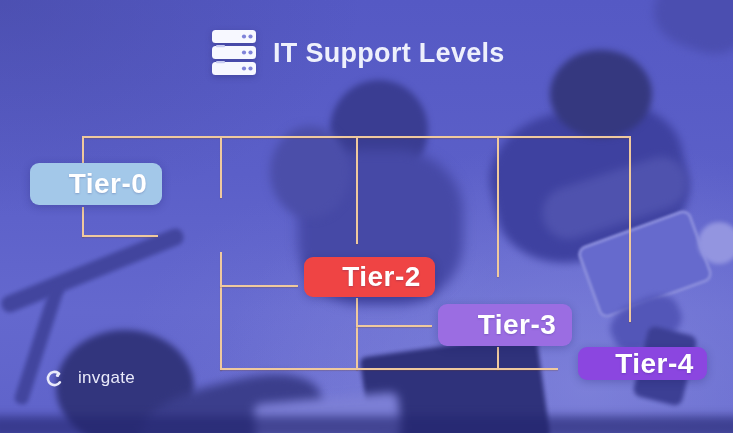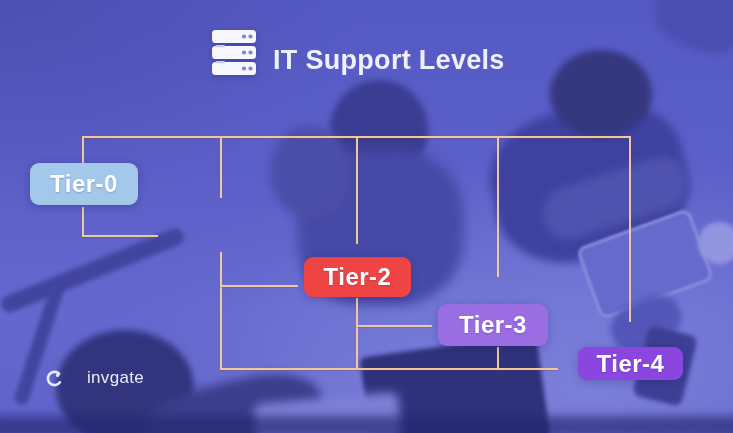--- a/index.html
+++ b/index.html
@@ -24,37 +24,38 @@
   
   .line{
     position:absolute;z-index:2;background:#efc99e;
     box-shadow:0 1px 1px rgba(120,70,30,.25);
   }
   
   .tier{
     position:absolute;z-index:3;
     display:flex;align-items:center;justify-content:center;
     border-radius:9px;color:#fff;
-    font-size:24px;font-weight:700;letter-spacing:.5px;
+    font-size:28px;font-weight:700;letter-spacing:.5px;
     box-shadow:0 2px 8px rgba(25,25,90,.25);
     text-shadow:0 1px 2px rgba(40,40,110,.25);
+    padding-left:24px;
   }
   
   .title-wrap{
     position:absolute;z-index:3;left:212px;top:30px;
-    display:flex;align-items:flex-end;gap:17px;
+    display:flex;align-items:center;gap:17px;
   }
   .title-text{
     font-size:27px;font-weight:600;color:#eef0fc;
     letter-spacing:.3px;
   }
   
   .logo{
     position:absolute;z-index:3;left:46px;top:368px;
-    display:flex;align-items:center;gap:24px;
+    display:flex;align-items:center;gap:15px;
   }
   .logo-text{
     font-size:17px;color:#e9eafa;font-weight:500;letter-spacing:.3px;
   }
 </style>
 </head>
 <body>
 
 <div class="stage" style="background-color: rgb(91, 95, 200);">
 

